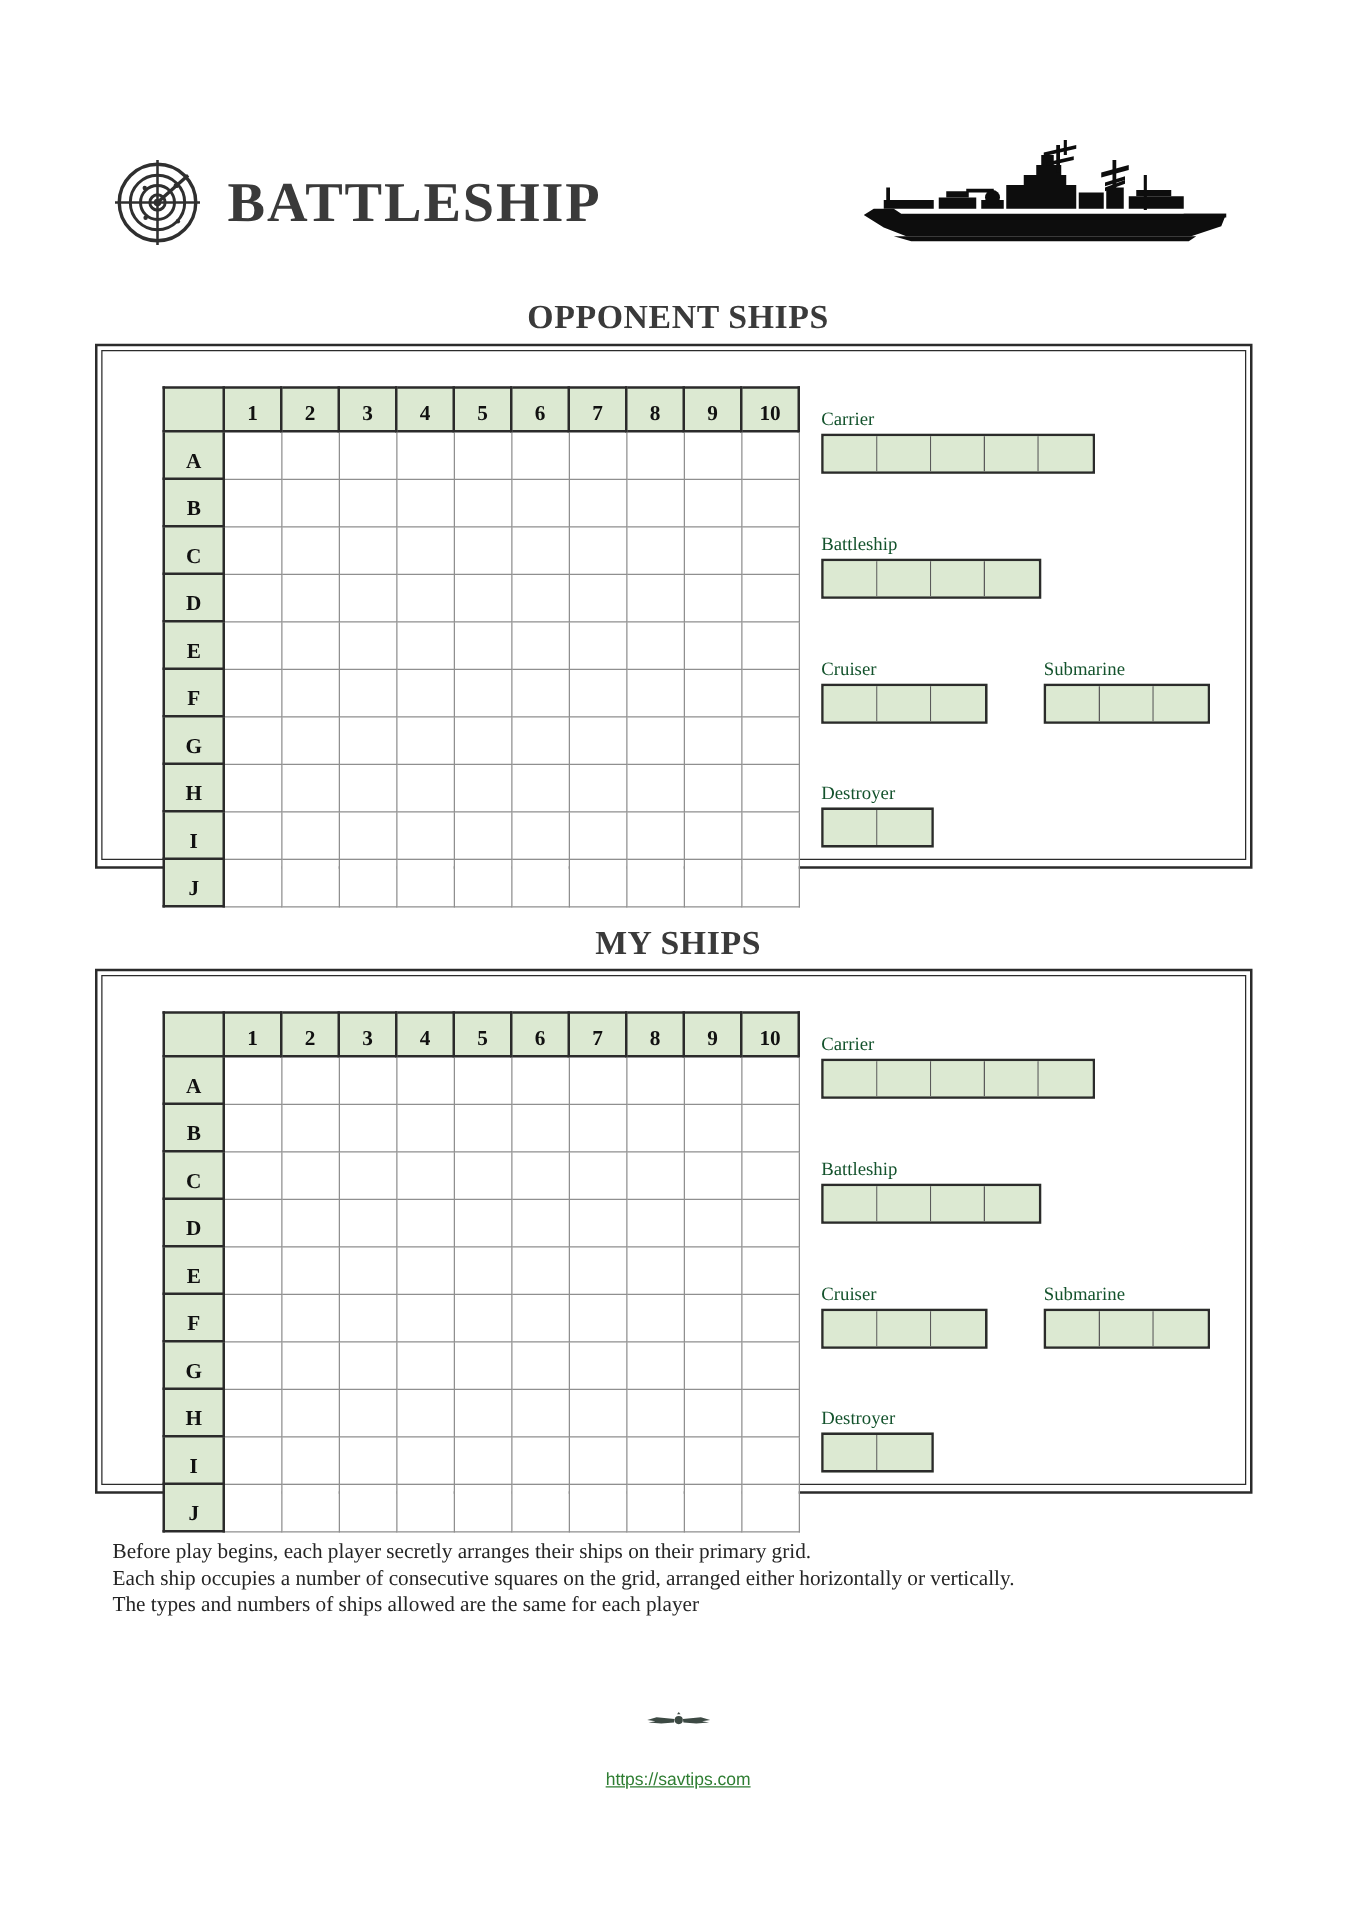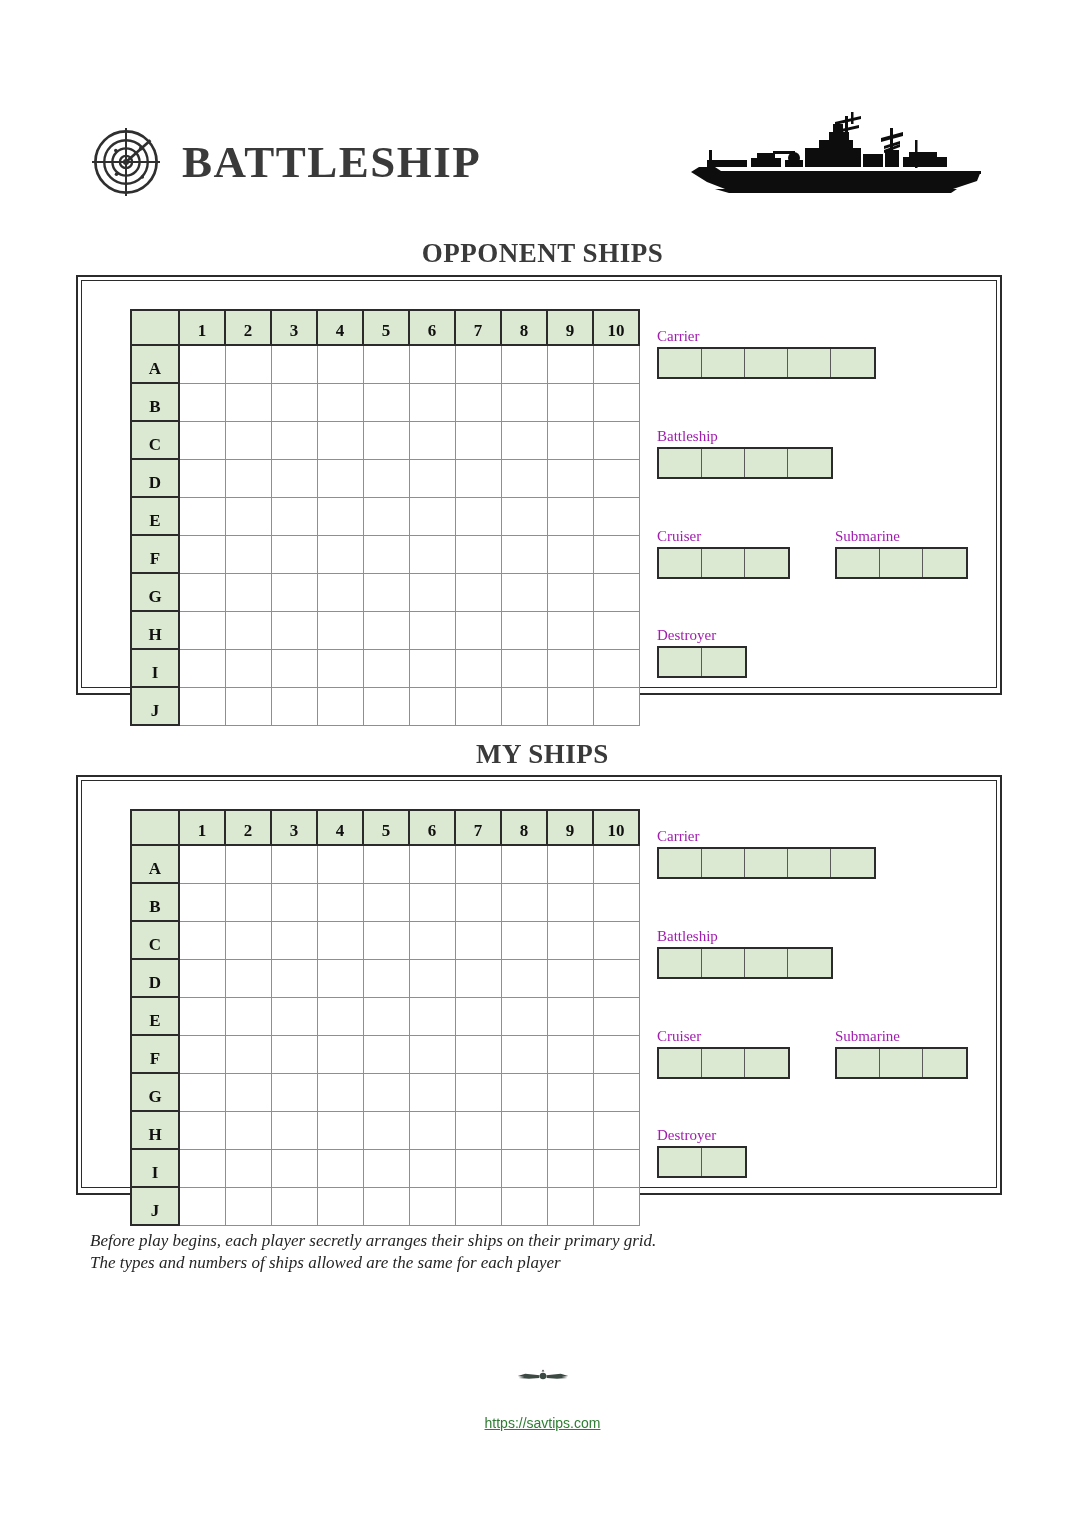--- a/index.html
+++ b/index.html
@@ -117,21 +117,21 @@
   
   .fleet {
     position: absolute;
     left: 575px;
     top: 30px;
     width: 330px;
   }
   .ship-block { position: absolute; }
   .ship-label {
     font-size: 15px;
-    color: #a21caf;
+    color: #14532d;
     line-height: 1.05;
     margin-bottom: 2px;
     white-space: nowrap;
   }
   .ship-cells {
     display: flex;
     border: 2px solid #2b2b2b;
     width: fit-content;
     background: #dce9d2;
   }
@@ -146,21 +146,20 @@
 
   
   .instructions {
     position: absolute;
     left: 90px;
     top: 1230px;
     width: 900px;
     font-size: 17px;
     line-height: 1.27;
     color: #252525;
-    font-style: italic;
   }
   .instructions p { margin: 0; }
 
   
   .footer-emblem {
     position: absolute;
     left: 0; top: 1368px;
     width: 1085px;
     text-align: center;
   }
@@ -645,20 +644,21 @@
             <div class="seg"></div>
             <div class="seg"></div>
           </div>
         </div>
       </div>
   </div>
 </div>
 
 <div class="instructions">
     <p>Before play begins, each player secretly arranges their ships on their primary grid.</p>
+    <p>Each ship occupies a number of consecutive squares on the grid, arranged either horizontally or vertically.</p>
     <p>The types and numbers of ships allowed are the same for each player</p>
   </div>
 
 <div class="footer-emblem">
   <svg viewBox="0 0 120 36" xmlns="http://www.w3.org/2000/svg">
     <g fill="#3d4a44">
       <path d="M60,9 a7,7 0 0 1 7,7 a7,7 0 0 1 -14,0 a7,7 0 0 1 7,-7 Z"></path>
       <path d="M53,14 L22,11 L6,16 L20,18 L8,20 L30,22 L52,20 Z"></path>
       <path d="M67,14 L98,11 L114,16 L100,18 L112,20 L90,22 L68,20 Z"></path>
       <path d="M57,6 L60,2 L63,6 Z"></path>

